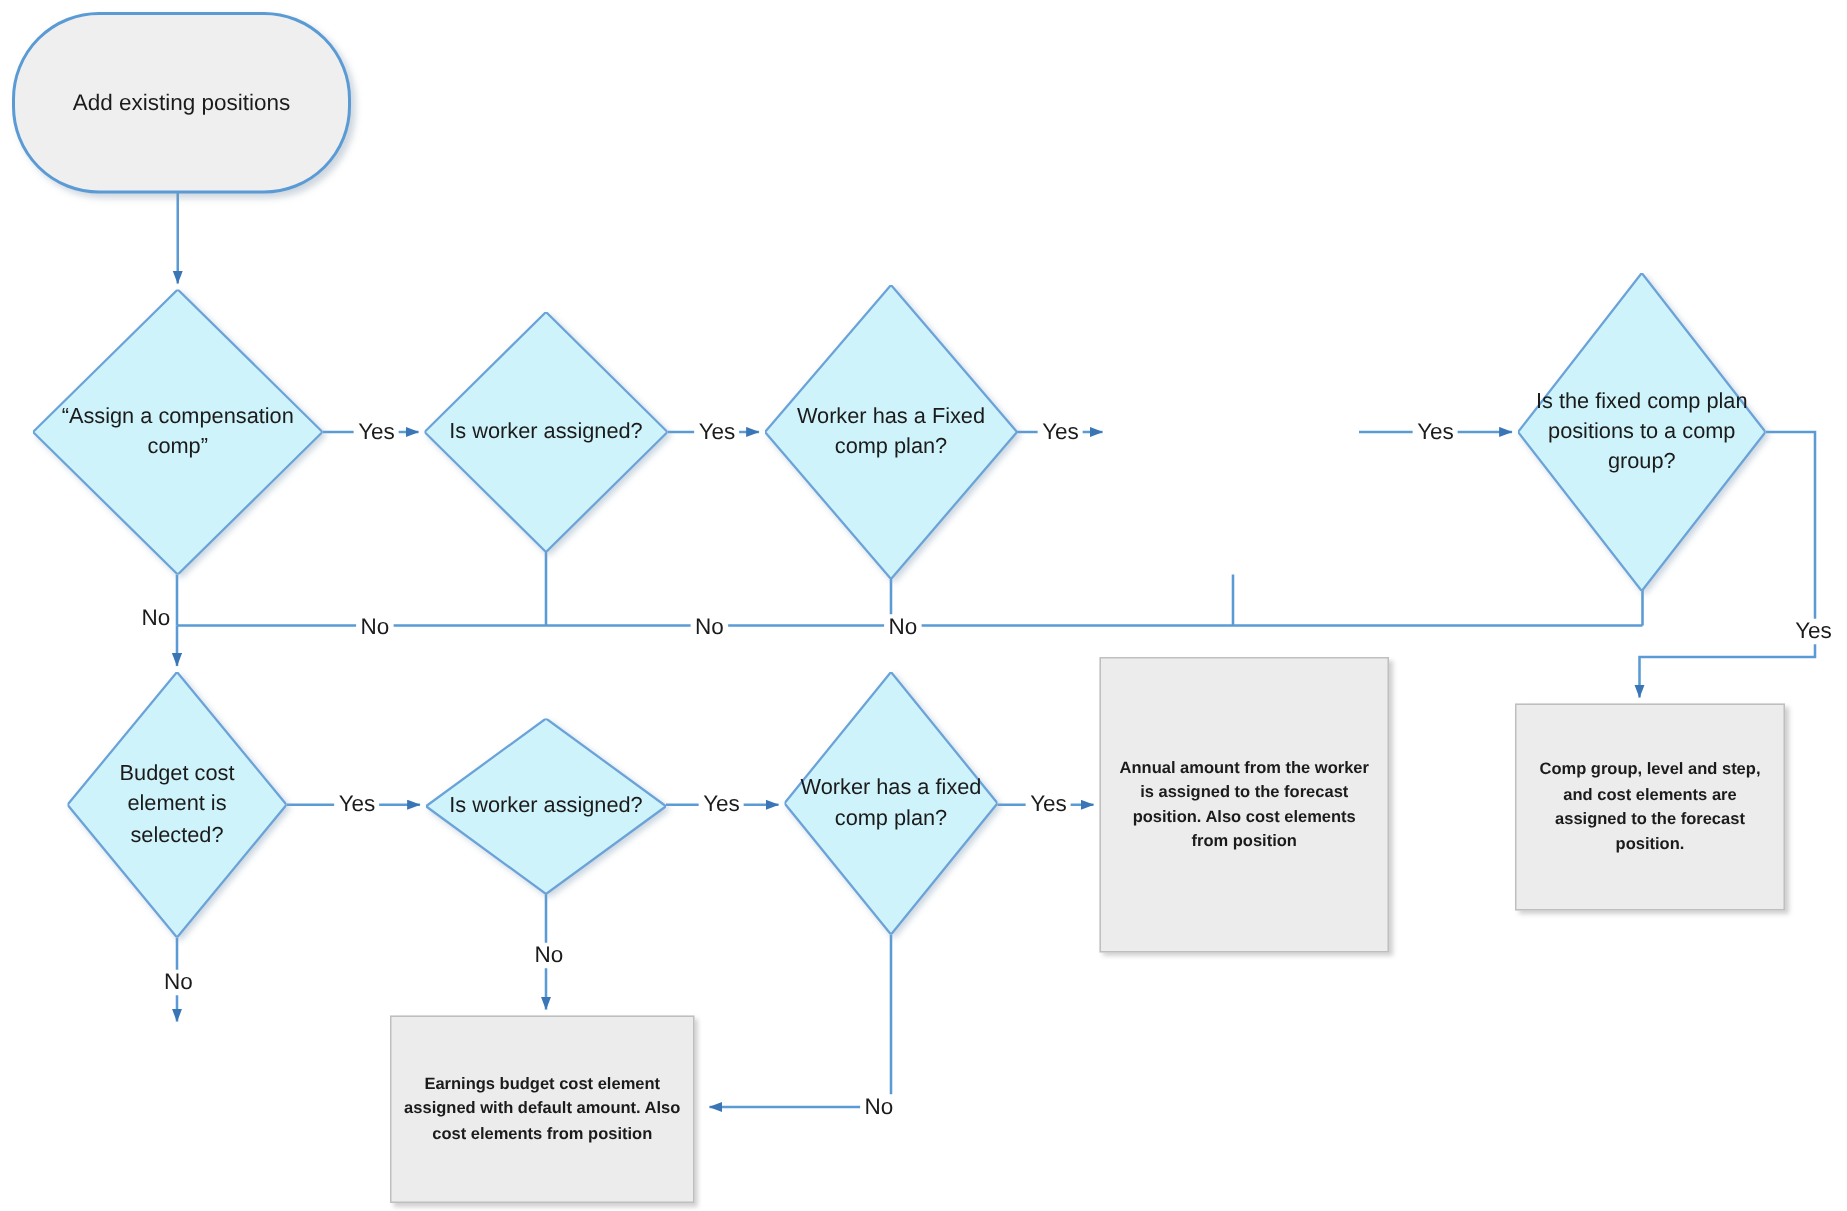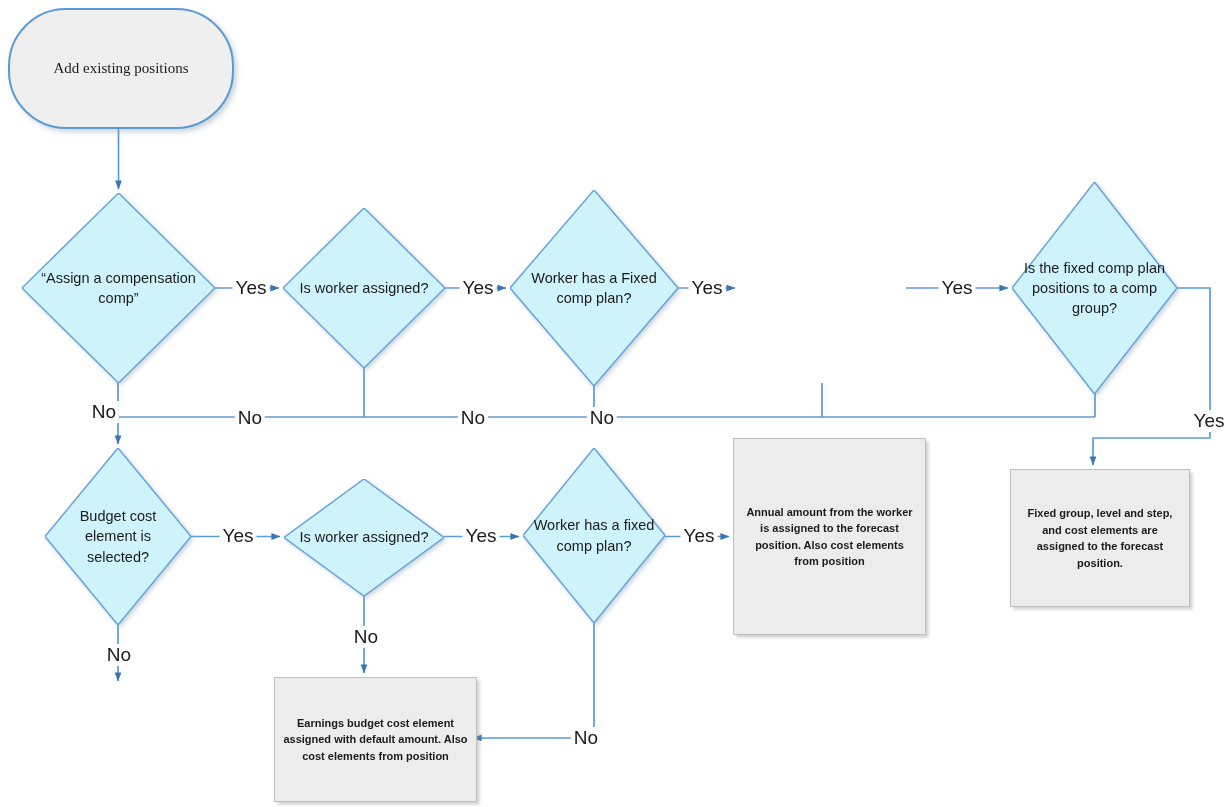--- a/index.html
+++ b/index.html
@@ -11,24 +11,24 @@
   html,body{margin:0;padding:0;}
   body{background:#fff;font-family:"Liberation Sans",sans-serif;}
   #canvas{position:relative;width:1231px;height:807px;background:var(--canvas-bg);overflow:hidden;}
   #edges{position:absolute;left:0;top:0;width:1231px;height:807px;}
   #edges path{stroke:var(--connector);stroke-width:1.7;fill:none;}
   .node{position:absolute;display:flex;align-items:center;justify-content:center;}
   .node .shape{position:absolute;left:0;top:0;width:100%;height:100%;filter:drop-shadow(2.5px 2.5px 2px rgba(140,165,185,0.45));}
   .node .shape polygon{fill:var(--diamond-fill);stroke:var(--diamond-border);stroke-width:1.5;}
   .node-label{position:relative;z-index:2;text-align:center;color:var(--text);font-size:14.5px;line-height:1.4;padding:4px 14px;}
   .terminator{background:var(--terminator-fill);border:2px solid var(--terminator-border);border-radius:58px;box-shadow:3px 3px 5px rgba(130,150,170,0.4);}
-  .terminator .node-label{font-size:15px;font-family:Liberation Serif, serif;}
+  .terminator .node-label{font-size:15px;}
   .process{background:var(--box-fill);border:1px solid var(--box-border);box-shadow:2.5px 2.5px 3px rgba(150,150,150,0.45);}
   .process .node-label{font-size:11px;line-height:1.5;padding:6px 8px;font-weight:bold;}
-  .edge-label{position:absolute;transform:translate(-50%,-50%);background:var(--canvas-bg);color:var(--text);font-size:19px;padding:0 3px;z-index:3;white-space:nowrap;}
+  .edge-label{position:absolute;transform:translate(-50%,-50%);background:var(--canvas-bg);color:var(--text);font-size:15px;padding:0 3px;z-index:3;white-space:nowrap;}
 </style>
 </head>
 <body>
 
 <div id="canvas">
 
   <svg id="edges" xmlns="http://www.w3.org/2000/svg">
     <defs>
       <marker id="ah" markerWidth="10" markerHeight="8" refX="8.6" refY="3.4" orient="auto" markerUnits="userSpaceOnUse">
         <path d="M0,0 L9,3.4 L0,6.8 Z" style="fill:var(--arrowhead);stroke:none"></path>
@@ -102,25 +102,25 @@
         <polygon points="50,0 100,50 50,100 0,50" vector-effect="non-scaling-stroke"></polygon>
       </svg>
     <div class="node-label" style="padding:4px 10px">Worker has a fixed comp plan?</div>
   </div>
 
   <div class="node process" style="left:733px;top:438px;width:191px;height:195px">
     <div class="node-label">Annual amount from the worker is assigned to the forecast position. Also cost elements from position</div>
   </div>
 
   <div class="node process" style="left:1010px;top:469px;width:178px;height:136px">
-    <div class="node-label">Fixed group, level and step, and cost elements are assigned to the forecast position.</div>
+    <div class="node-label">Comp group, level and step, and cost elements are assigned to the forecast position.</div>
   </div>
 
 
-  <div class="node process" style="left:274px;top:677px;width:201px;height:123px">
+  <div class="node process" style="left:260px;top:677px;width:201px;height:123px">
     <div class="node-label">Earnings budget cost element assigned with default amount. Also cost elements from position</div>
   </div>
 
   <div class="edge-label" style="left:251px;top:288px">Yes</div>
   <div class="edge-label" style="left:478px;top:288px">Yes</div>
   <div class="edge-label" style="left:707px;top:288px">Yes</div>
   <div class="edge-label" style="left:957px;top:288px">Yes</div>
   <div class="edge-label" style="left:1209px;top:421px">Yes</div>
   <div class="edge-label" style="left:238px;top:536px">Yes</div>
   <div class="edge-label" style="left:481px;top:536px">Yes</div>

